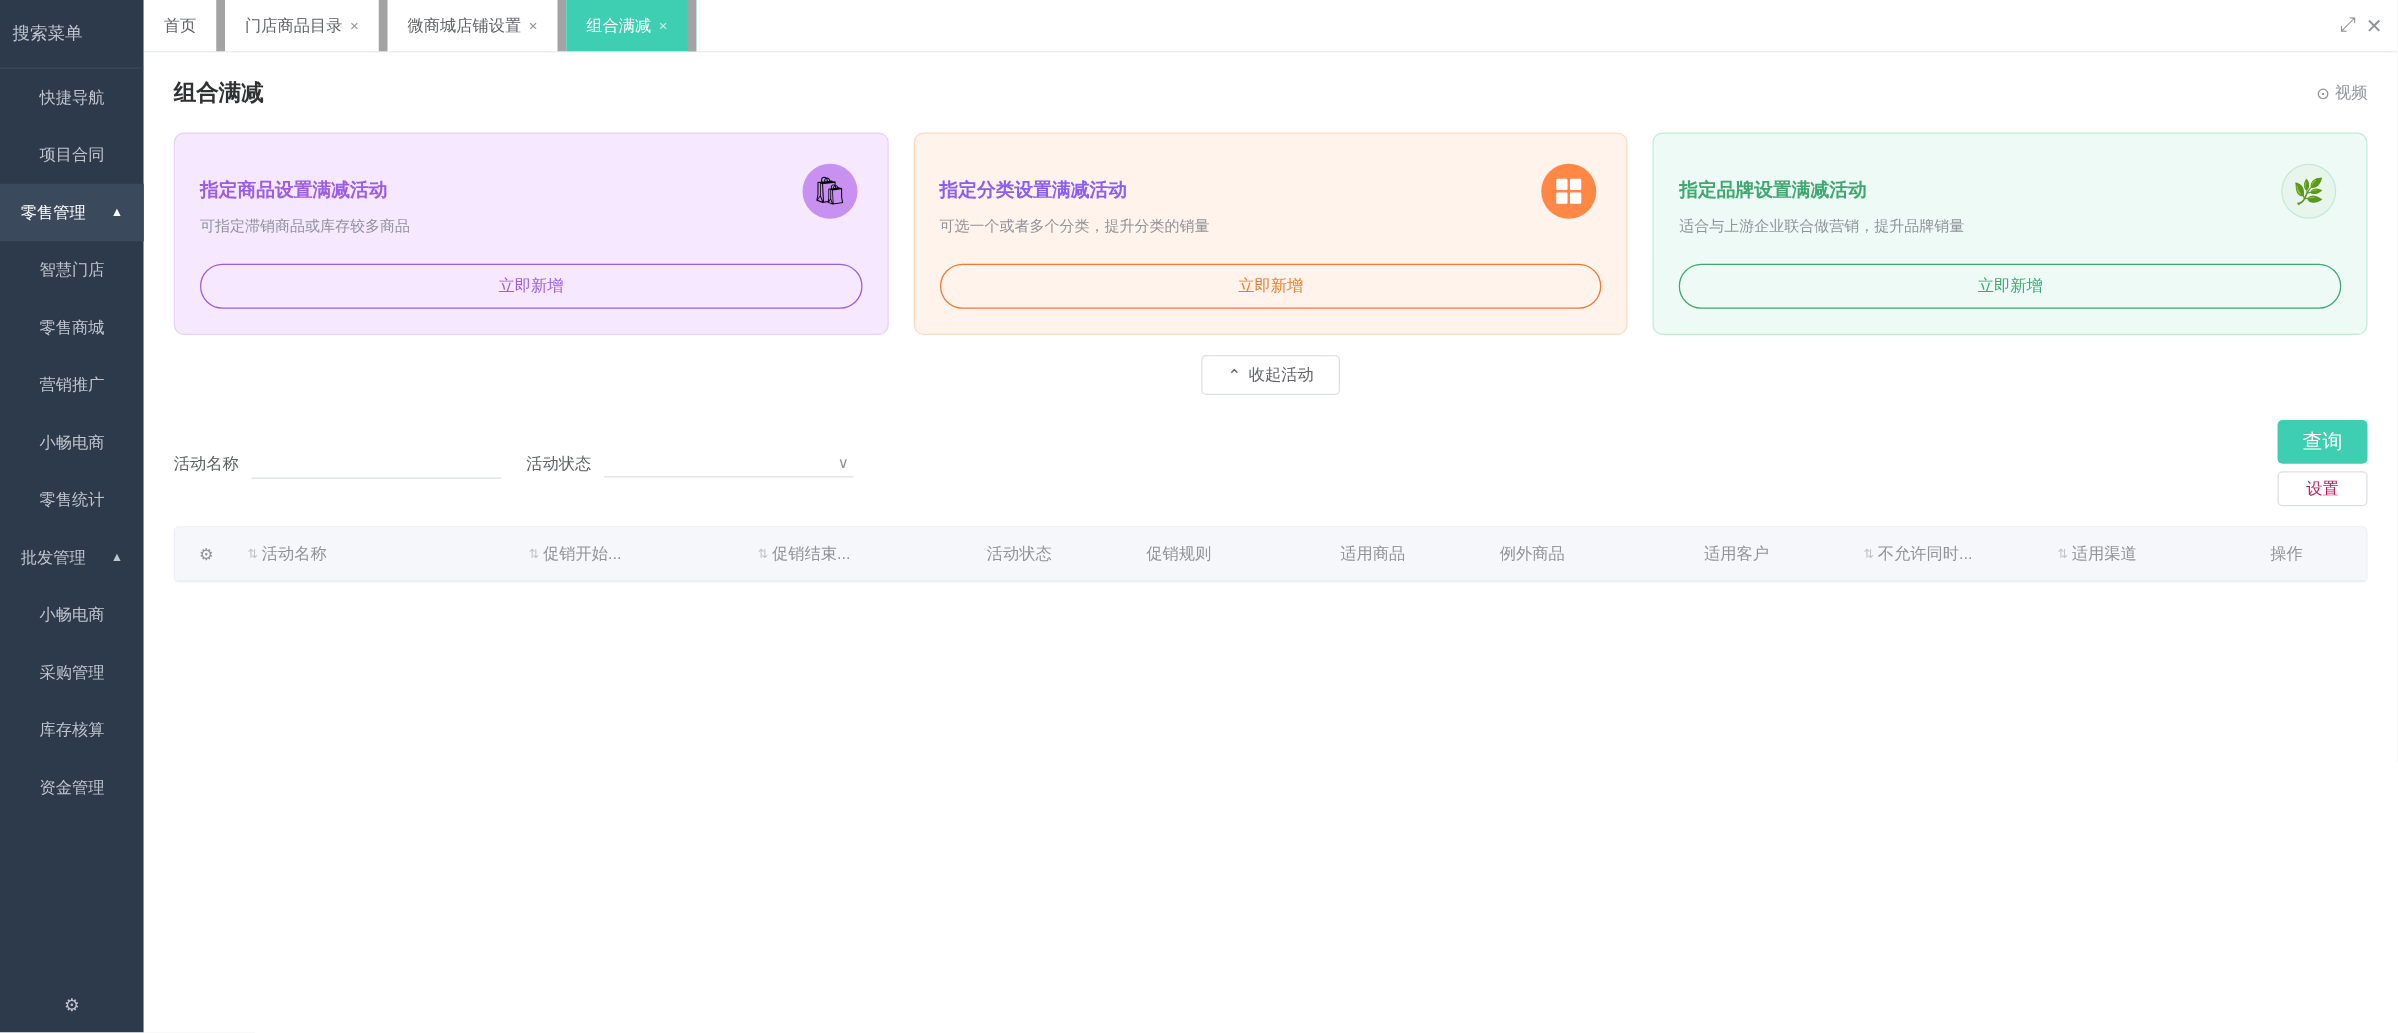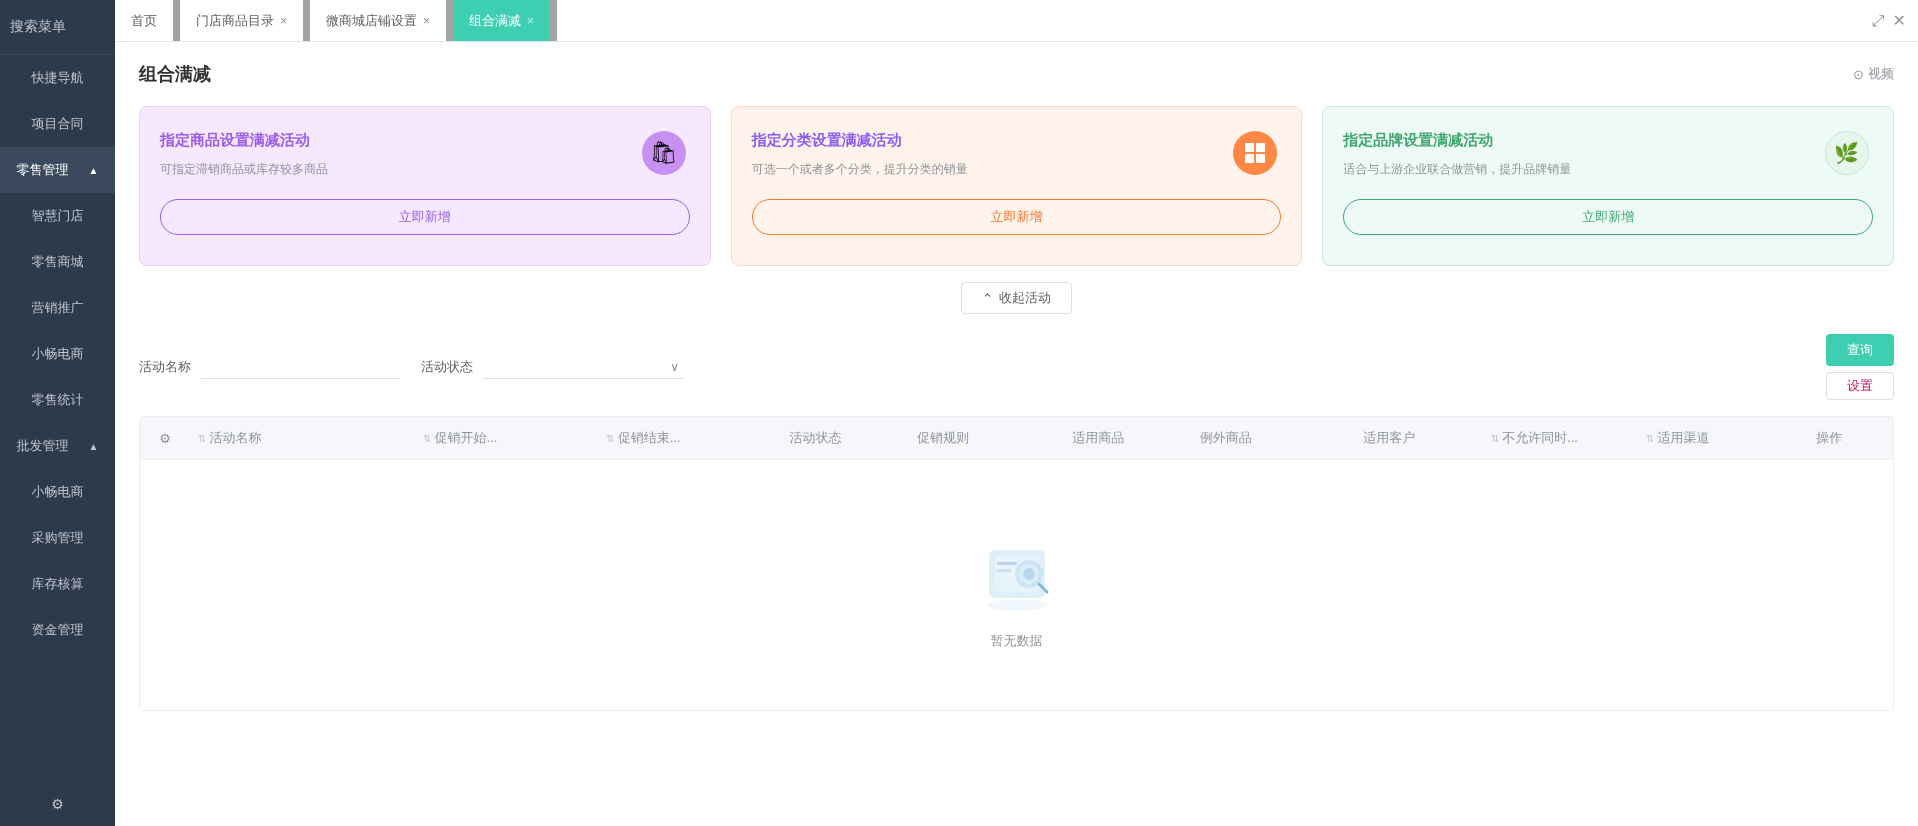--- a/index.html
+++ b/index.html
@@ -136,20 +136,21 @@
       min-height: 160px;
     }
     .card-purple { background: #f5e8ff; border: 1px solid #e8d0f8; }
     .card-orange { background: #fff3ec; border: 1px solid #fdd9c0; }
     .card-green { background: #eefaf6; border: 1px solid #c3ead8; }
 
     .card-title {
       font-size: 15px;
       font-weight: 600;
       margin-bottom: 10px;
+      margin-top: 12px;
     }
     .card-purple .card-title { color: #9c5ce8; }
     .card-orange .card-title { color: #8b5cf6; }
     .card-green .card-title { color: #3fa870; }
 
     .card-desc {
       font-size: 12px;
       color: #909399;
       margin-bottom: 20px;
       line-height: 1.6;
@@ -251,21 +252,21 @@
       flex-direction: column;
       gap: 6px;
     }
     .btn-query {
       padding: 7px 20px;
       background: #3ecfb2;
       color: #fff;
       border: none;
       border-radius: 4px;
       cursor: pointer;
-      font-size: 13px;
+      font-size: 16px;
       white-space: nowrap;
     }
     .btn-setting {
       padding: 4px 20px;
       background: #fff;
       color: #be185d;
       border: 1px solid #dcdfe6;
       border-radius: 4px;
       cursor: pointer;
       font-size: 13px;
@@ -519,33 +520,16 @@
         </div>
         <div class="th th-channel sortable">
           <span class="sort-icon">⇅</span>
           <span>适用渠道</span>
         </div>
         <div class="th th-action">
           <span>操作</span>
         </div>
       </div>
 
-      <div class="table-body">
-        <div class="empty-state">
-
-          <svg class="empty-icon" viewBox="0 0 100 100" xmlns="http://www.w3.org/2000/svg">
-            <ellipse cx="50" cy="85" rx="30" ry="6" fill="#e8f4fc" opacity="0.6"></ellipse>
-            <rect x="22" y="30" width="56" height="48" rx="6" fill="#d0e8f8" opacity="0.7"></rect>
-            <rect x="28" y="36" width="44" height="36" rx="4" fill="#e8f4fc"></rect>
-            <circle cx="62" cy="54" r="14" fill="#c8e0f0" opacity="0.8"></circle>
-            <circle cx="62" cy="54" r="10" fill="#daeef8"></circle>
-            <circle cx="62" cy="54" r="6" fill="#b8d8f0"></circle>
-            <line x1="72" y1="64" x2="80" y2="72" stroke="#8ab8d8" stroke-width="3" stroke-linecap="round"></line>
-            <rect x="30" y="42" width="20" height="3" rx="1" fill="#a0c0e0" opacity="0.6"></rect>
-            <rect x="30" y="49" width="14" height="3" rx="1" fill="#a0c0e0" opacity="0.4"></rect>
-          </svg>
-          <span class="empty-text">暂无数据</span>
-        </div>
-      </div>
     </div>
 
   </div>
 </div>
 
 </body></html>

